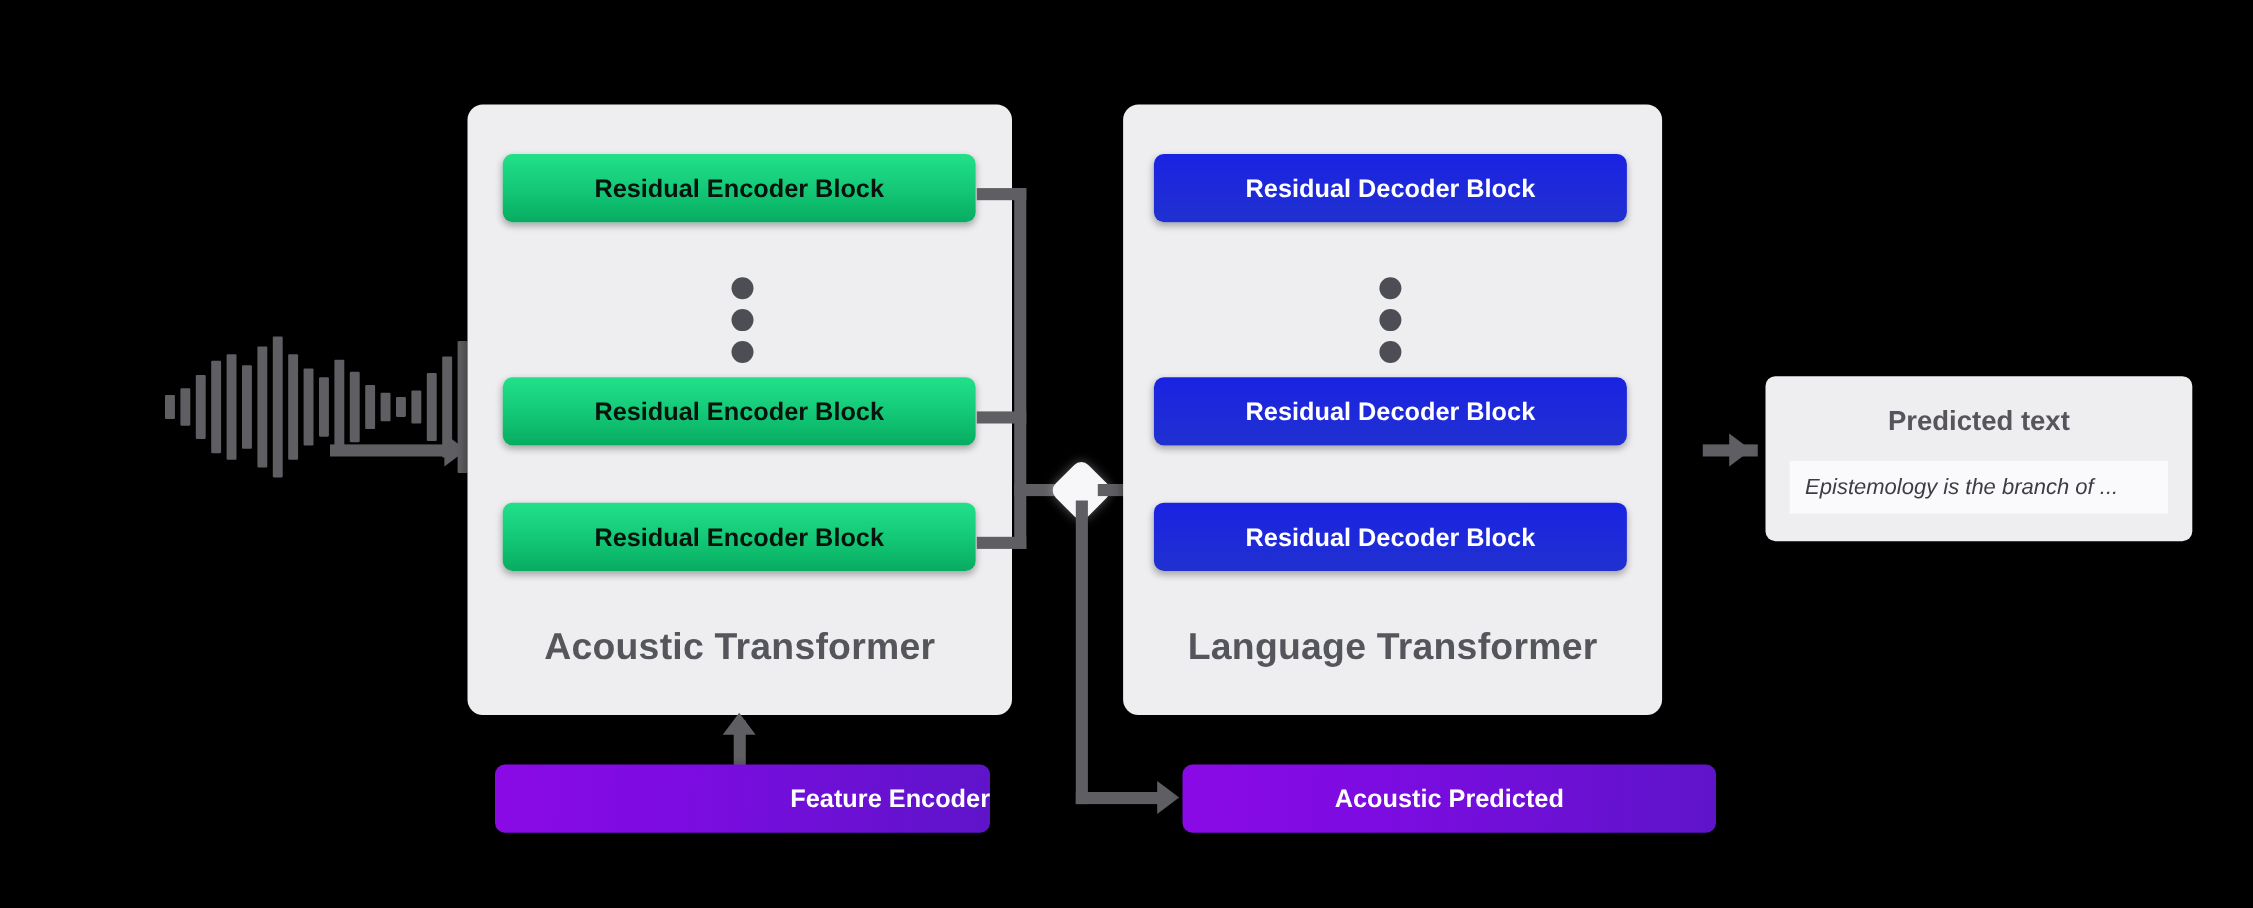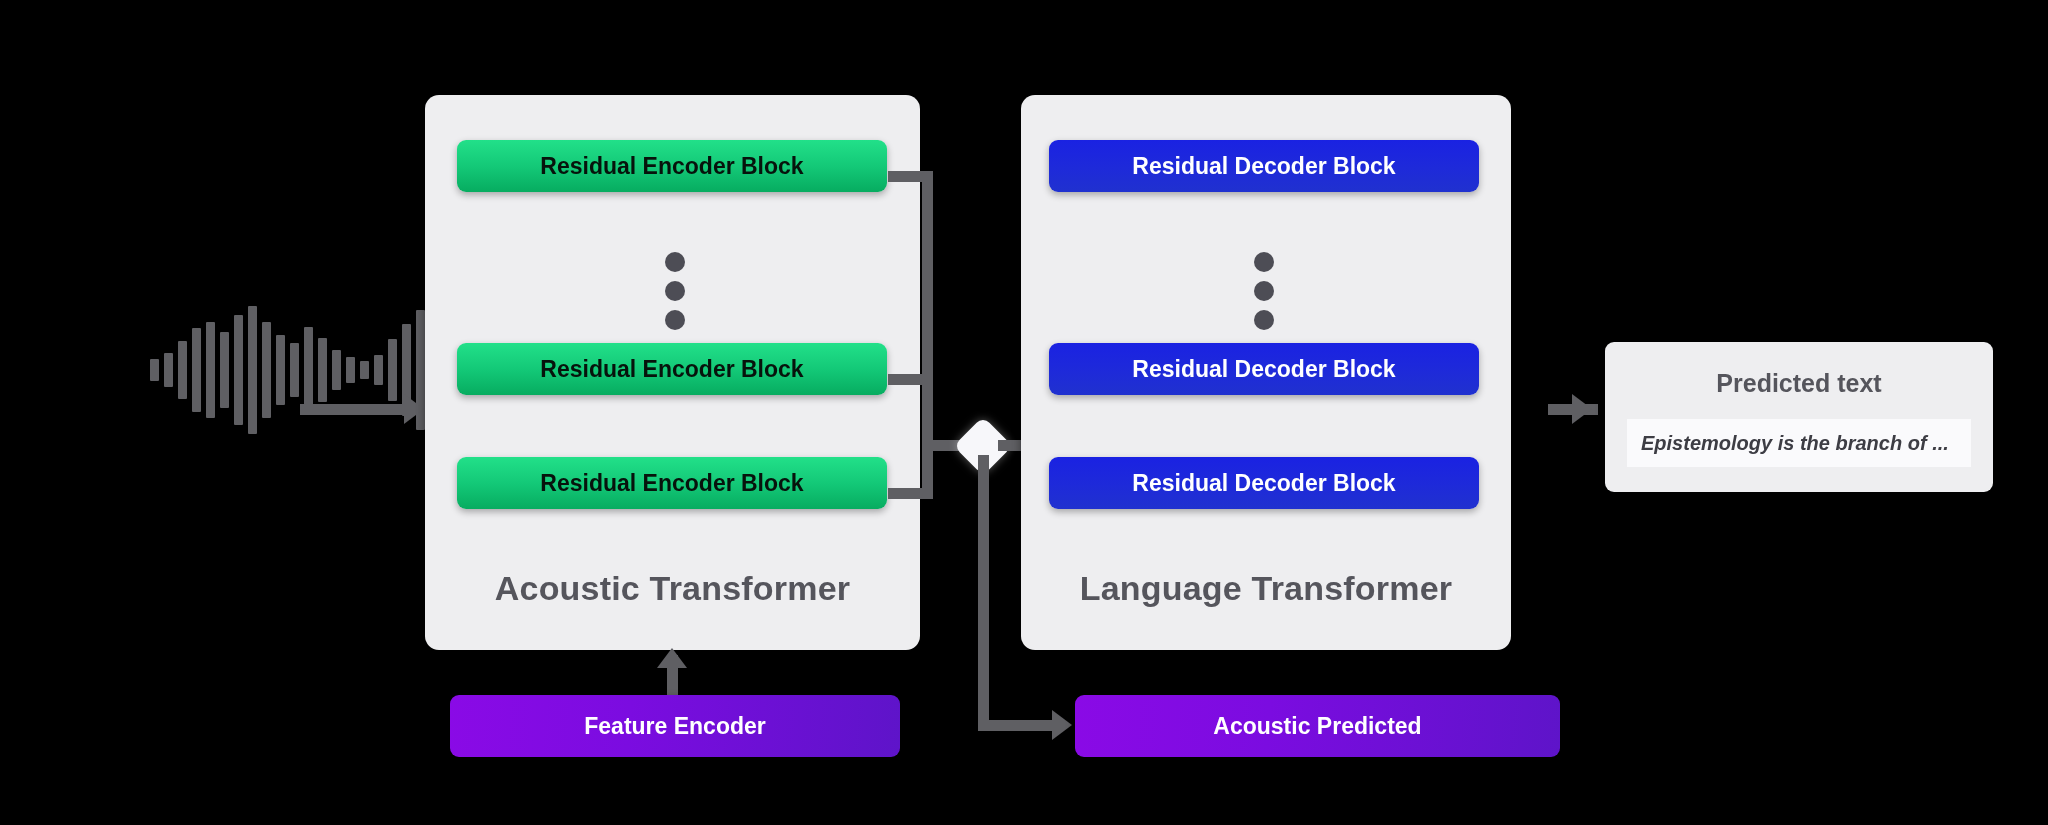--- a/index.html
+++ b/index.html
@@ -65,21 +65,21 @@
   .panel-title{
     position:absolute; left:0; right:0; bottom:42px;
     text-align:center;
     font-size:34px; font-weight:bold; color:#55555c;
     letter-spacing:.2px;
   }
 
   
   .block{
     position:absolute;
-    height:52px;
+    height:62px;
     border-radius:9px;
     display:flex; align-items:center; justify-content:center;
     font-size:23px; font-weight:bold;
     box-shadow:0 3px 7px rgba(0,0,0,.30);
     white-space:nowrap;
   }
   .enc{
     left:32px; width:430px;
     background:linear-gradient(180deg,#22e089 0%,#13c877 52%,#07ac60 100%);
     color:#07130c;
@@ -102,40 +102,40 @@
 
   
   .pbox{
     position:absolute; height:62px; border-radius:9px;
     display:flex; align-items:center; justify-content:center;
     font-size:23px; font-weight:bold; color:#ffffff;
     background:linear-gradient(95deg,#8a0ae6 0%,#7b0ce0 40%,#5e14c9 100%);
     box-shadow:0 4px 10px rgba(0,0,0,.45);
     white-space:nowrap;
   }
-  #feature-encoder{left:450px; top:695px; width:450px;}
+  #feature-encoder{left:450px; top:695px; width:450px;justify-content:flex-end;}
   #acoustic-embeddings{left:1075px; top:695px; width:485px;}
 
   
   #predicted-card{
     left:1605px; top:342px; width:388px; height:150px;
     background:#eeeef0; border-radius:9px;
     box-shadow:0 3px 10px rgba(0,0,0,.45);
   }
   #predicted-title{
     position:absolute; left:0; right:0; top:27px;
     text-align:center; font-size:25px; font-weight:bold; color:#55555c;
   }
   #predicted-value{
     position:absolute; left:22px; right:22px; top:77px; height:48px;
     background:#fafafc;
     display:flex; align-items:center;
     padding-left:14px;
     font-size:20px; font-style:italic; color:#3d3d44;
-    white-space:nowrap; overflow:hidden;font-weight:bold;
+    white-space:nowrap; overflow:hidden;
   }
 </style>
 </head>
 <body>
 
 <div id="stage">
 
   <div class="abs" id="waveform">
       <span class="bar" style="height: 22px;"></span>
       <span class="bar" style="height: 34px;"></span>

